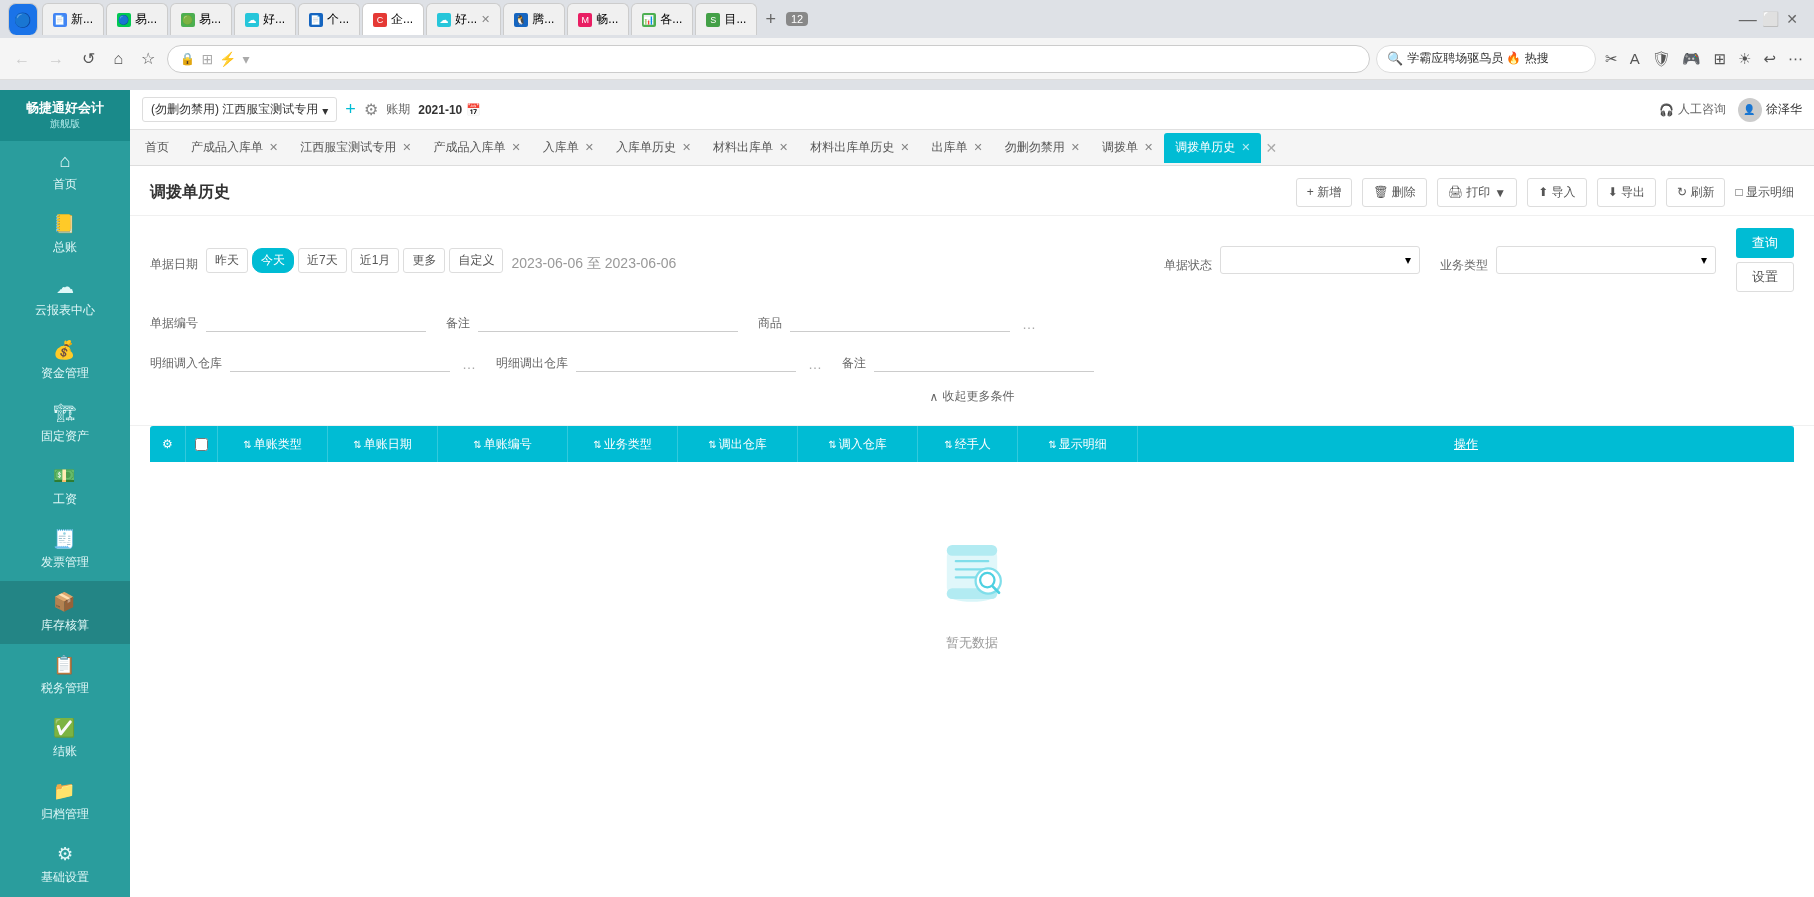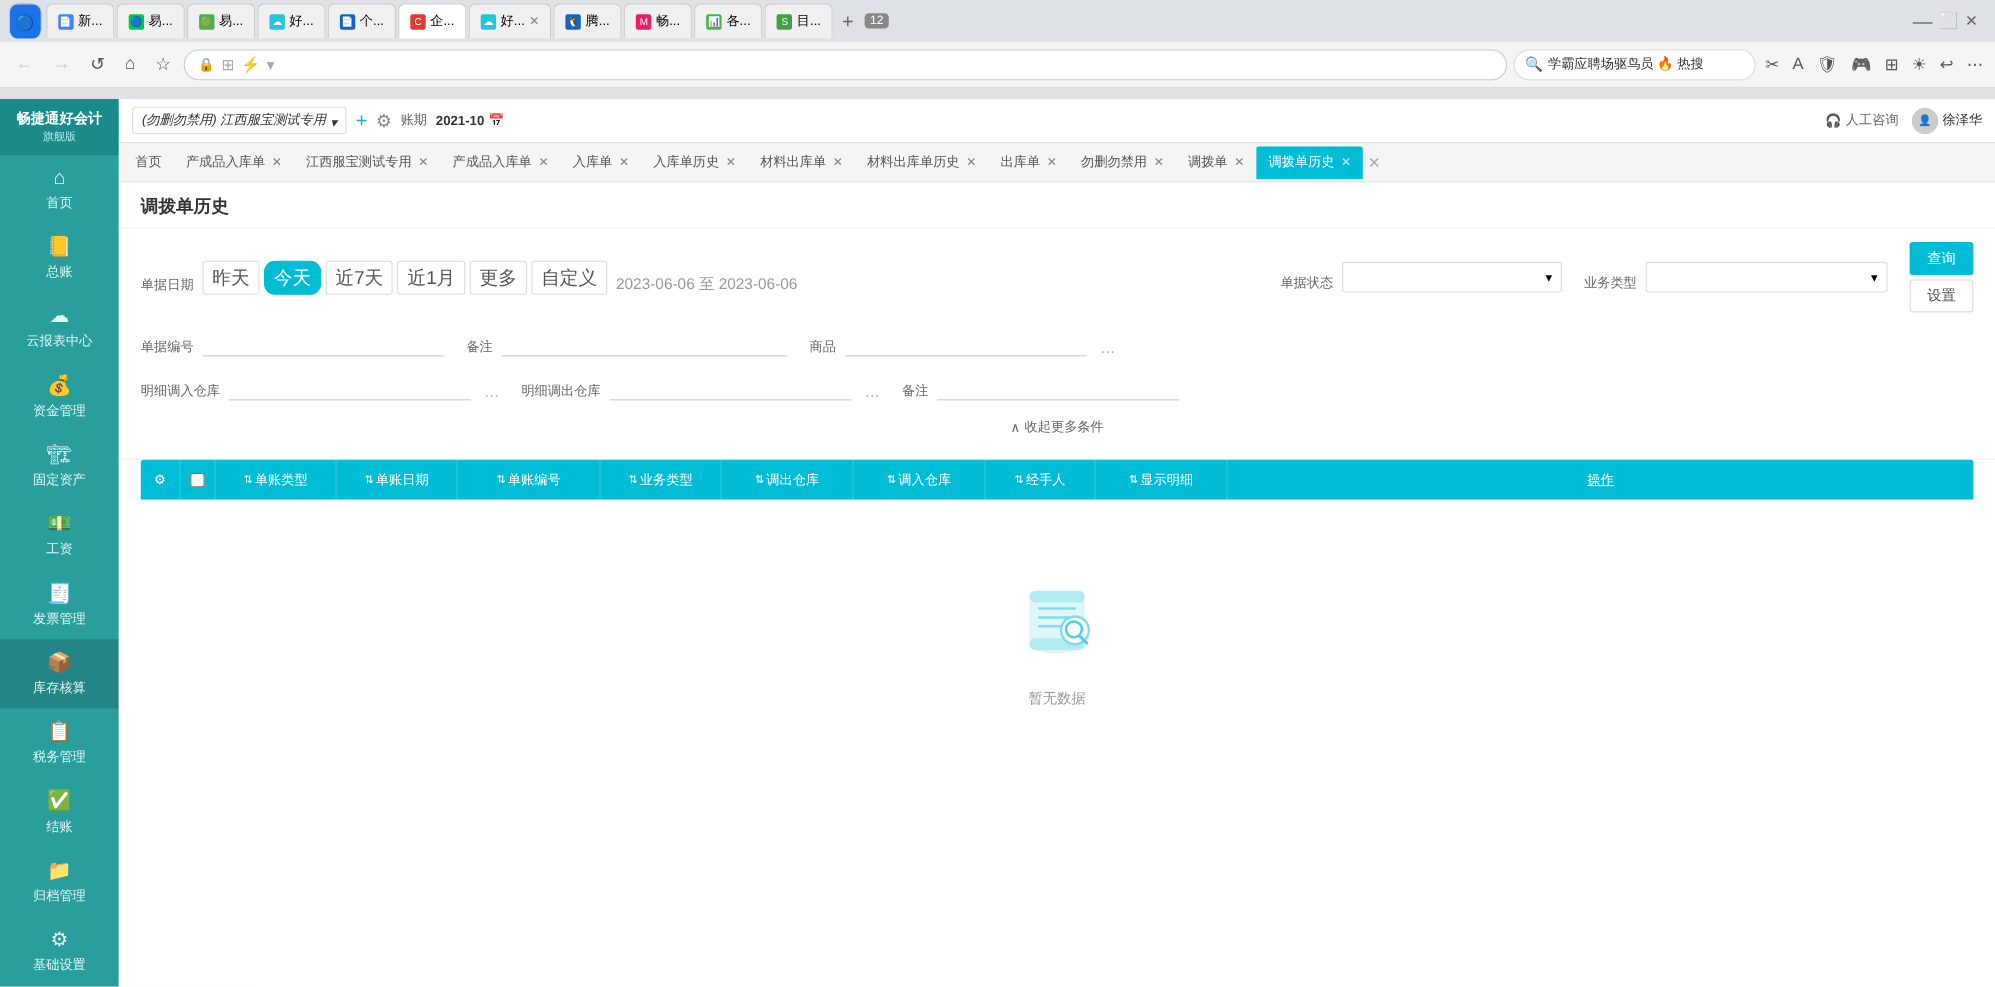--- a/index.html
+++ b/index.html
@@ -19,33 +19,33 @@
     .nav-btn:disabled { color: #ccc; cursor: default; }
     .address-bar { flex: 1; height: 28px; border: 1px solid #ccc; border-radius: 14px; padding: 0 12px; font-size: 12px; background: #fff; display: flex; align-items: center; gap: 6px; }
     .address-text { font-size: 12px; color: #333; flex: 1; overflow: hidden; white-space: nowrap; }
     .toolbar-icons { display: flex; align-items: center; gap: 6px; }
     .toolbar-icon-btn { background: none; border: none; cursor: pointer; color: #555; font-size: 15px; padding: 3px; }
 
     
     .app-container { display: flex; height: calc(897px - 90px); }
 
     
-    .sidebar { width: 108px; background: #2a9d9d; display: flex; flex-direction: column; align-items: center; padding: 0; flex-shrink: 0; }
+    .sidebar { width: 130px; background: #2a9d9d; display: flex; flex-direction: column; align-items: center; padding: 0; flex-shrink: 0; }
     .sidebar-logo { width: 100%; background: #1a8a8a; padding: 10px 8px; text-align: center; }
     .sidebar-logo-text { color: #fff; font-size: 13px; font-weight: bold; line-height: 1.3; }
     .sidebar-logo-sub { color: #ade8e8; font-size: 10px; }
     .sidebar-item { width: 100%; display: flex; flex-direction: column; align-items: center; padding: 10px 4px; cursor: pointer; color: #e0f7f7; font-size: 12px; gap: 4px; }
     .sidebar-item .icon { font-size: 18px; }
 
     
     .main-content { flex: 1; display: flex; flex-direction: column; background: #fff; overflow: hidden; }
 
     
     .top-bar { display: flex; align-items: center; height: 40px; background: #fff; border-bottom: 1px solid #e0e0e0; padding: 0 12px; gap: 8px; }
-    .company-selector { display: flex; align-items: flex-end; gap: 4px; border: 1px solid #ddd; border-radius: 3px; padding: 3px 8px; cursor: pointer; font-size: 12px; color: #333; background: #fff; font-style: italic; }
+    .company-selector { display: flex; align-items: flex-end; gap: 4px; border: 1px solid #ddd; border-radius: 3px; padding: 3px 8px; cursor: pointer; font-size: 12px; color: #333; background: #fff; }
     .period-label { font-size: 12px; color: #666; }
     .period-value { display: flex; align-items: center; gap: 4px; font-size: 12px; color: #333; font-weight: bold; cursor: pointer; }
     .top-bar-right { margin-left: auto; display: flex; align-items: center; gap: 12px; }
     .service-btn { display: flex; align-items: center; gap: 4px; font-size: 12px; color: #666; cursor: pointer; }
     .user-info { display: flex; align-items: center; gap: 4px; font-size: 12px; color: #333; cursor: pointer; }
     .avatar { width: 24px; height: 24px; border-radius: 50%; background: #ccc; display: flex; align-items: center; justify-content: center; font-size: 10px; color: #fff; }
 
     
     .page-tabs { display: flex; align-items: center; height: 36px; background: #f5f5f5; border-bottom: 1px solid #ddd; padding: 0 4px; overflow: hidden; gap: 0; }
     .page-tab { display: flex; align-items: center; height: 30px; padding: 0 10px; font-size: 12px; color: #555; cursor: pointer; border: 1px solid transparent; white-space: nowrap; position: relative; }
@@ -62,21 +62,21 @@
     .header-actions { display: flex; align-items: center; gap: 10px; }
     .action-btn { display: flex; align-items: center; gap: 4px; padding: 5px 10px; border: 1px solid #ddd; border-radius: 3px; background: #fff; font-size: 12px; color: #555; cursor: pointer; }
     .display-btn { font-size: 12px; color: #555; cursor: pointer; }
 
     
     .filter-section { padding: 12px 20px; border-bottom: 1px solid #f0f0f0; }
     .filter-row { display: flex; align-items: center; margin-bottom: 12px; gap: 20px; flex-wrap: wrap; }
     .filter-group { display: flex; align-items: flex-end; gap: 8px; }
     .filter-label { font-size: 12px; color: #666; white-space: nowrap; }
     .filter-date-btns { display: flex; gap: 4px; align-items: center; }
-    .date-btn { padding: 3px 8px; border: 1px solid #ddd; border-radius: 3px; background: #fff; font-size: 17px; color: #555; cursor: pointer; }
+    .date-btn { padding: 3px 8px; border: 1px solid #ddd; border-radius: 3px; background: #fff; font-size: 12px; color: #555; cursor: pointer; }
     .date-btn.active { background: #00bcd4; color: #fff; border-color: #00bcd4; border-radius: 10px; }
     .date-range { font-size: 14px; color: #999; }
     .filter-select { height: 28px; border: 1px solid #ddd; border-radius: 3px; padding: 0 8px; font-size: 12px; min-width: 180px; display: flex; align-items: center; justify-content: space-between; cursor: pointer; background: #fff; }
     .filter-input-box { min-width: 200px; height: 28px; border: none; border-bottom: 1px solid #ccc; font-size: 12px; padding: 0 4px; }
     .filter-dots { color: #aaa; font-size: 14px; cursor: pointer; margin-left: 4px; }
     .collapse-btn { display: flex; align-items: center; justify-content: center; gap: 4px; font-size: 12px; color: #666; cursor: pointer; margin: 4px auto; padding: 4px 16px; }
 
     
     .query-btn { background: #00bcd4; color: #fff; border: none; border-radius: 3px; padding: 6px 16px; font-size: 13px; cursor: pointer; }
     .set-btn { background: #fff; color: #555; border: 1px solid #ddd; border-radius: 3px; padding: 5px 14px; font-size: 13px; cursor: pointer; }
@@ -323,20 +323,32 @@
         <span>调拨单历史</span>
         <span class="tab-x">✕</span>
       </div>
       <span class="tab-close-main">✕</span>
     </div>
 
     <div class="page-content">
 
       <div class="page-header">
         <h2 class="page-title">调拨单历史</h2>
+        <div class="header-actions">
+          <button class="action-btn">+ 新增</button>
+          <button class="action-btn">🗑 删除</button>
+          <button class="action-btn">
+            <span>🖨 打印</span>
+            <span>▼</span>
+          </button>
+          <button class="action-btn">⬆ 导入</button>
+          <button class="action-btn">⬇ 导出</button>
+          <button class="action-btn">↻ 刷新</button>
+          <span class="display-btn">□ 显示明细</span>
+        </div>
       </div>
 
       <div class="filter-section">
 
         <div class="filter-row">
           <div class="filter-group">
             <span class="filter-label">单据日期</span>
             <div class="filter-date-btns">
               <button class="date-btn">昨天</button>
               <button class="date-btn active">今天</button>

